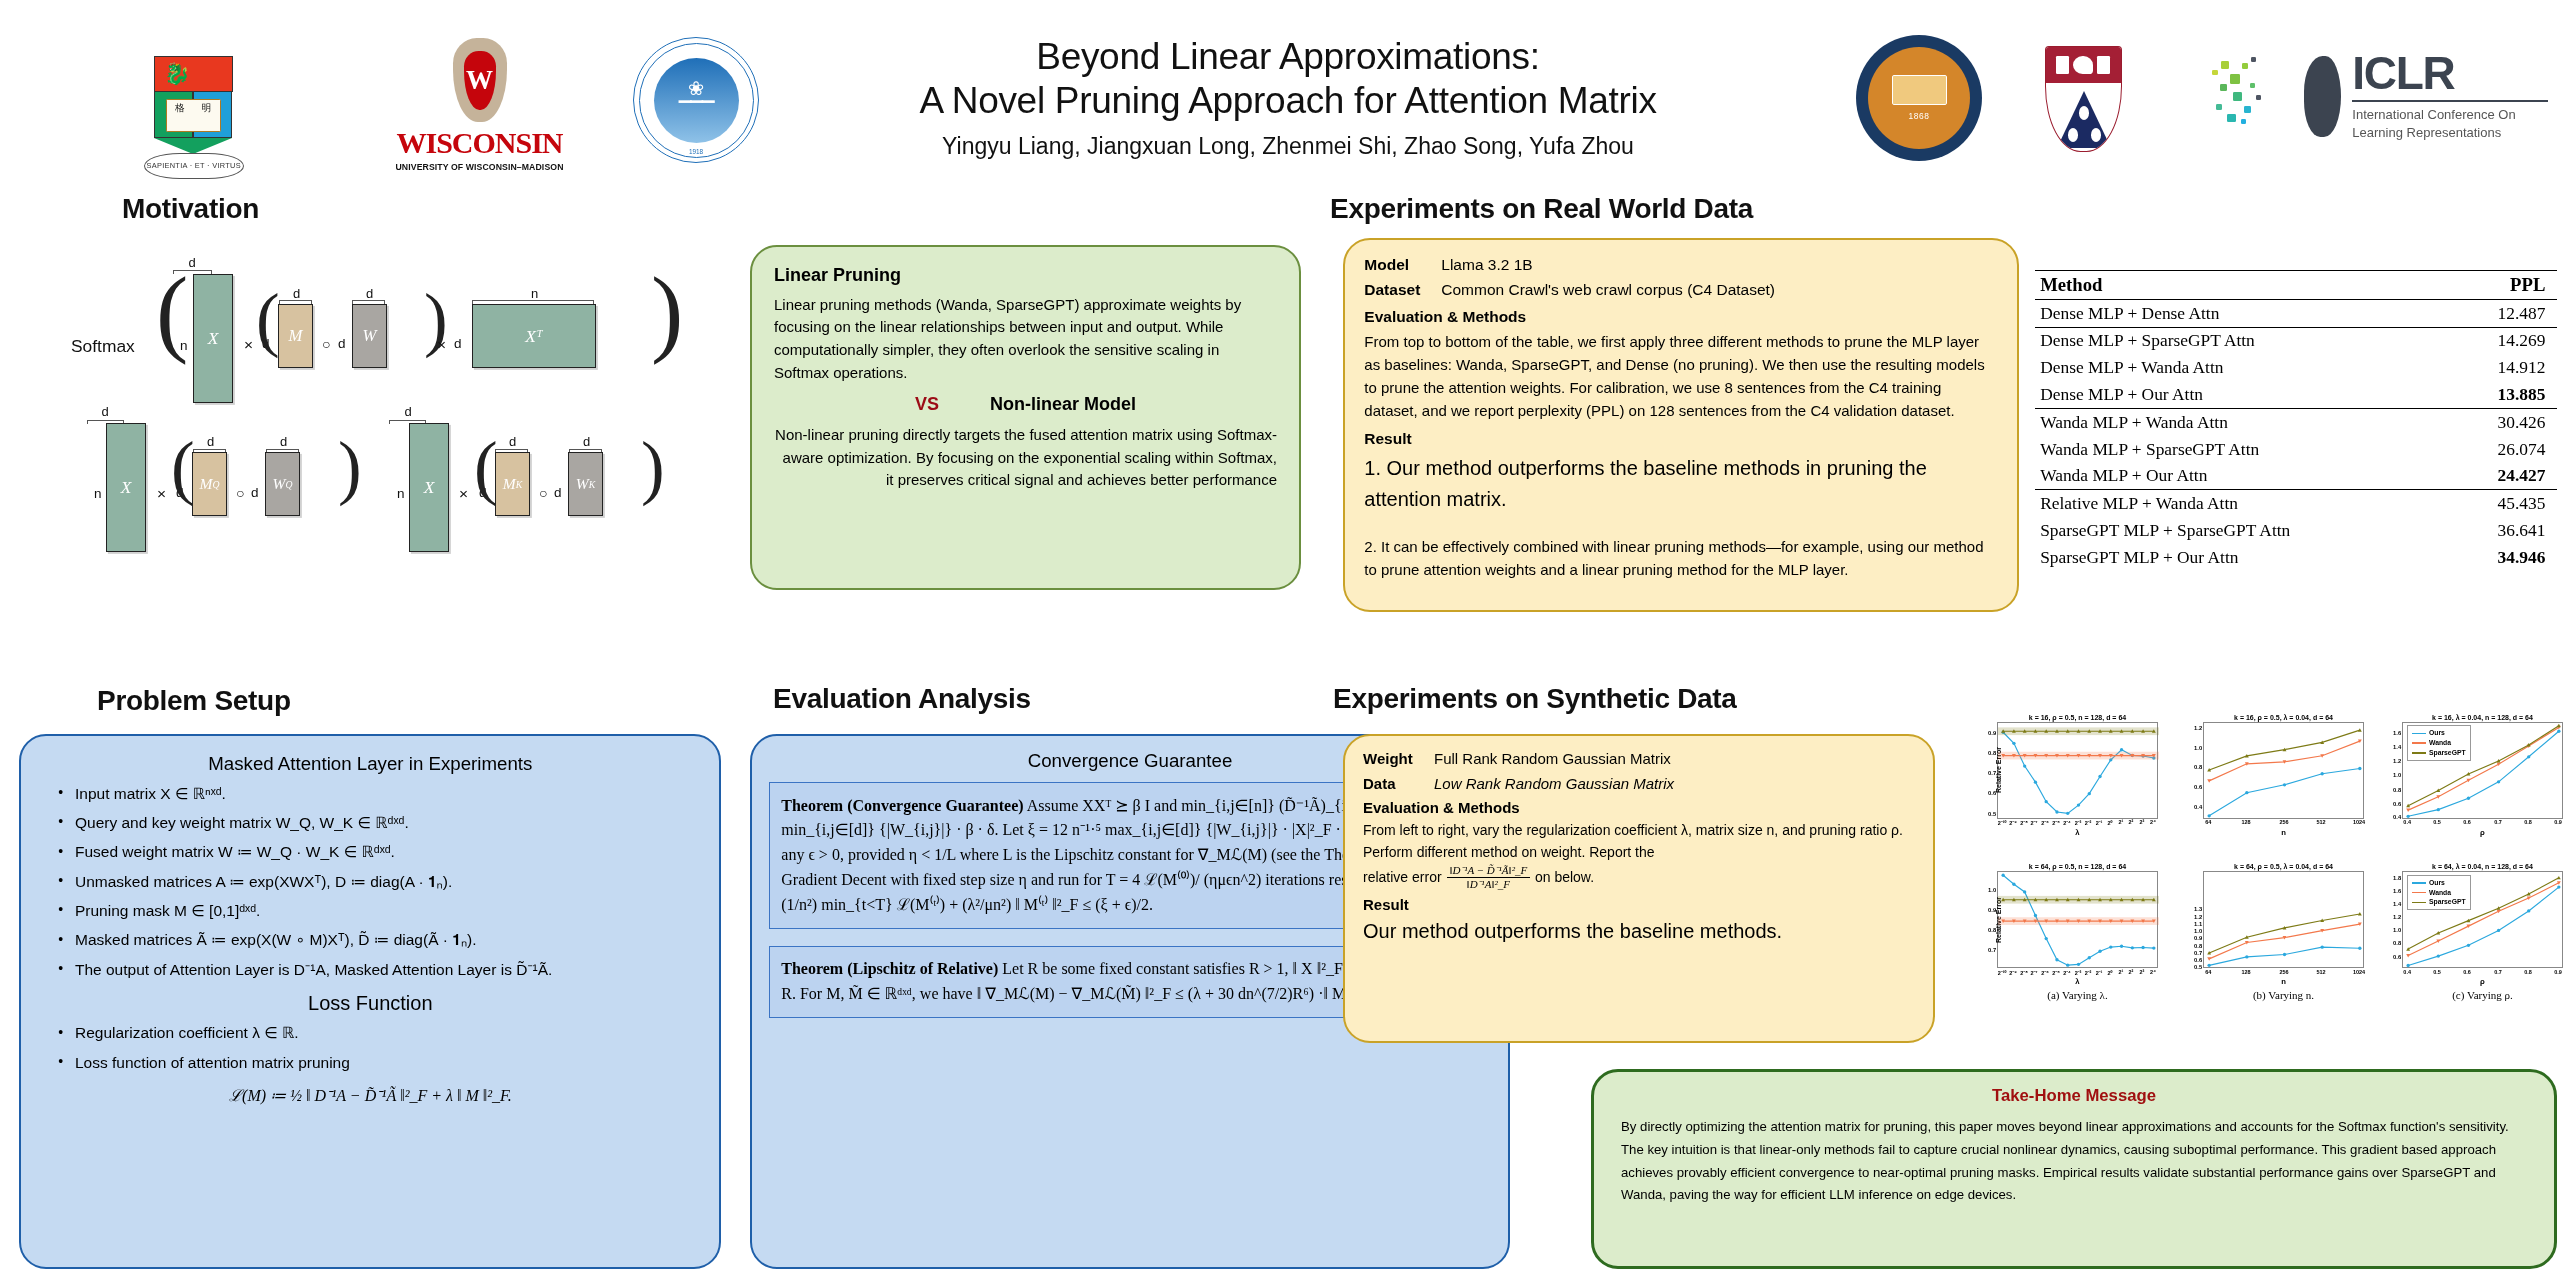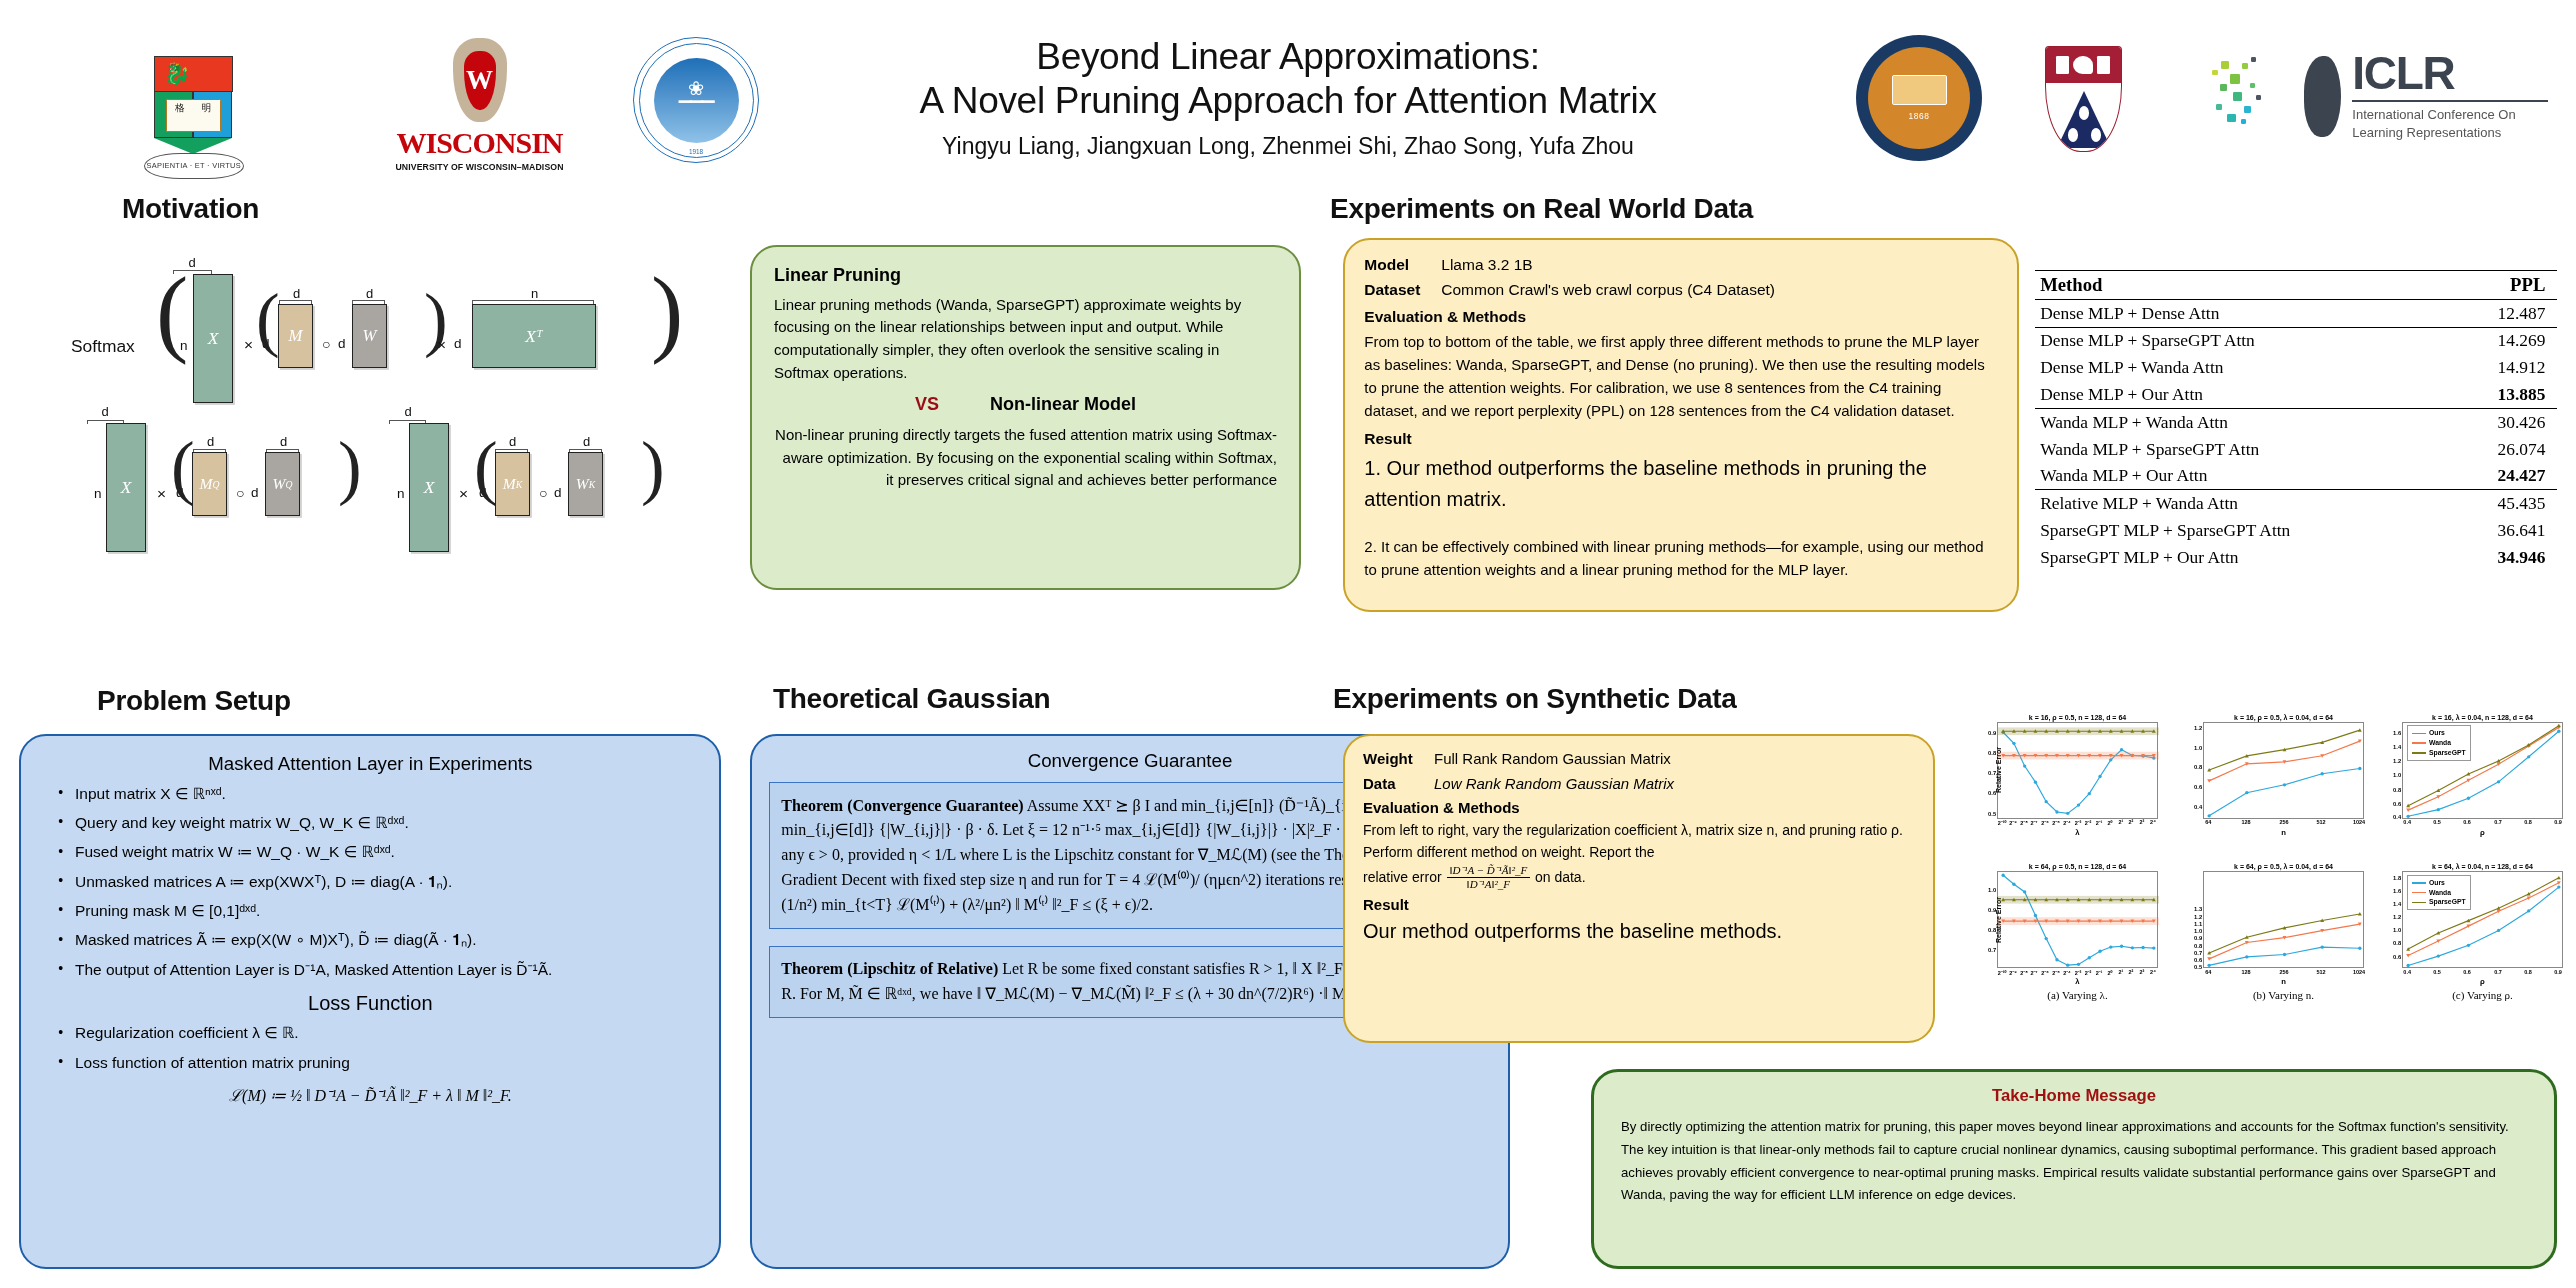--- a/index.html
+++ b/index.html
@@ -398,21 +398,21 @@
         <li>The output of Attention Layer is D⁻¹A, Masked Attention Layer is D̃⁻¹Ã.</li>
       </ul>
     <div class="center" style="font-size:20px; margin:11.6px 0 6.4px 0;">Loss Function</div>
     <ul class="bl" id="ps-bullets-2">
         <li>Regularization coefficient λ ∈ ℝ.</li>
         <li>Loss function of attention matrix pruning</li>
       </ul>
     <div class="center mathi" style="font-size:16px; margin-top:10.3px;">ℒ(M) ≔ ½ ‖ D⁻¹A − D̃⁻¹Ã ‖²_F + λ ‖ M ‖²_F.</div>
   </div>
 
-  <div class="sec-h" style="left:773px; top:683px;">Theoretical Gaussian</div>
+  <div class="sec-h" style="left:773px; top:683px;">Evaluation Analysis</div>
 
   <div class="card card-blue" style="left:750px; top:734px; width:760px; height:535px; padding:14px 16.7px;">
     <div class="center" style="font-size:18.7px; margin-bottom:10.3px;">Convergence Guarantee</div>
 
     <div class="thm" style="position:relative; padding:10.3px 11.6px; margin-bottom:16.7px;">
       <p>
         <span class="tname">Theorem (Convergence Guarantee)</span>
         <span>Assume XXᵀ ⪰ β I and min_{i,j∈[n]} (D̃⁻¹Ã)_{i,j} ≥ δ &gt; 0. Let μ = 2 min_{i,j∈[d]} {|W_{i,j}|} · β · δ. Let ξ = 12 n⁻¹·⁵ max_{i,j∈[d]} {|W_{i,j}|} · |X|²_F · λ d / μ.</span>
         <span>Then, for any ϵ &gt; 0, provided η &lt; 1/L where L is the Lipschitz constant for ∇_Mℒ(M) (see the Theorem below), Gradient Decent with fixed step size η and run for T = 4 ℒ(M⁽⁰⁾)/ (ημϵn^2) iterations results in the guarantee (1/n²) min_{t&lt;T} ℒ(M⁽ᵗ⁾) + (λ²/μn²) ‖ M⁽ᵗ⁾ ‖²_F ≤ (ξ + ϵ)/2.</span>
       </p>
@@ -438,21 +438,21 @@
       <span style="font-size:15px;font-style:italic;">Low Rank Random Gaussian Matrix</span>
     </div>
     <div style="font-size:15px; font-weight:700; margin-bottom:3.9px;">Evaluation &amp; Methods</div>
     <p class="body" style="font-size:14px;">From left to right, vary the regularization coefficient λ, matrix size n, and pruning ratio ρ. Perform different method on weight. Report the</p>
     <div style="display:flex; align-items:center; gap:5.2px; font-size:14px; margin:1.3px 0 5.2px 0;">
       <span>relative error</span>
       <span style="display:inline-block; text-align:center; line-height:1.15;">
         <span style="display:block; font-size:11px; border-bottom:1px solid #000; padding:0 2.6px;" class="mathi">‖D⁻¹A − D̃⁻¹Ã‖²_F</span>
         <span style="display:block; font-size:11px; padding:0 2.6px;" class="mathi">‖D⁻¹A‖²_F</span>
       </span>
-      <span>on data.</span>
+      <span>on below.</span>
     </div>
     <div style="font-size:15px; font-weight:700; margin-bottom:3.9px;">Result</div>
     <p class="body" style="font-size:20px;">Our method outperforms the baseline methods.</p>
   </div>
 
   <div class="charts" id="charts-container">
       <div class="chartcell" style="left: 26px; top: 11.6px; width: 161px;">
         <div class="ct">k = 16, ρ = 0.5, n = 128, d = 64</div>
         <div class="plot" style="width: 161px; height: 97px;">
           <div class="yl">Relative Error</div>

